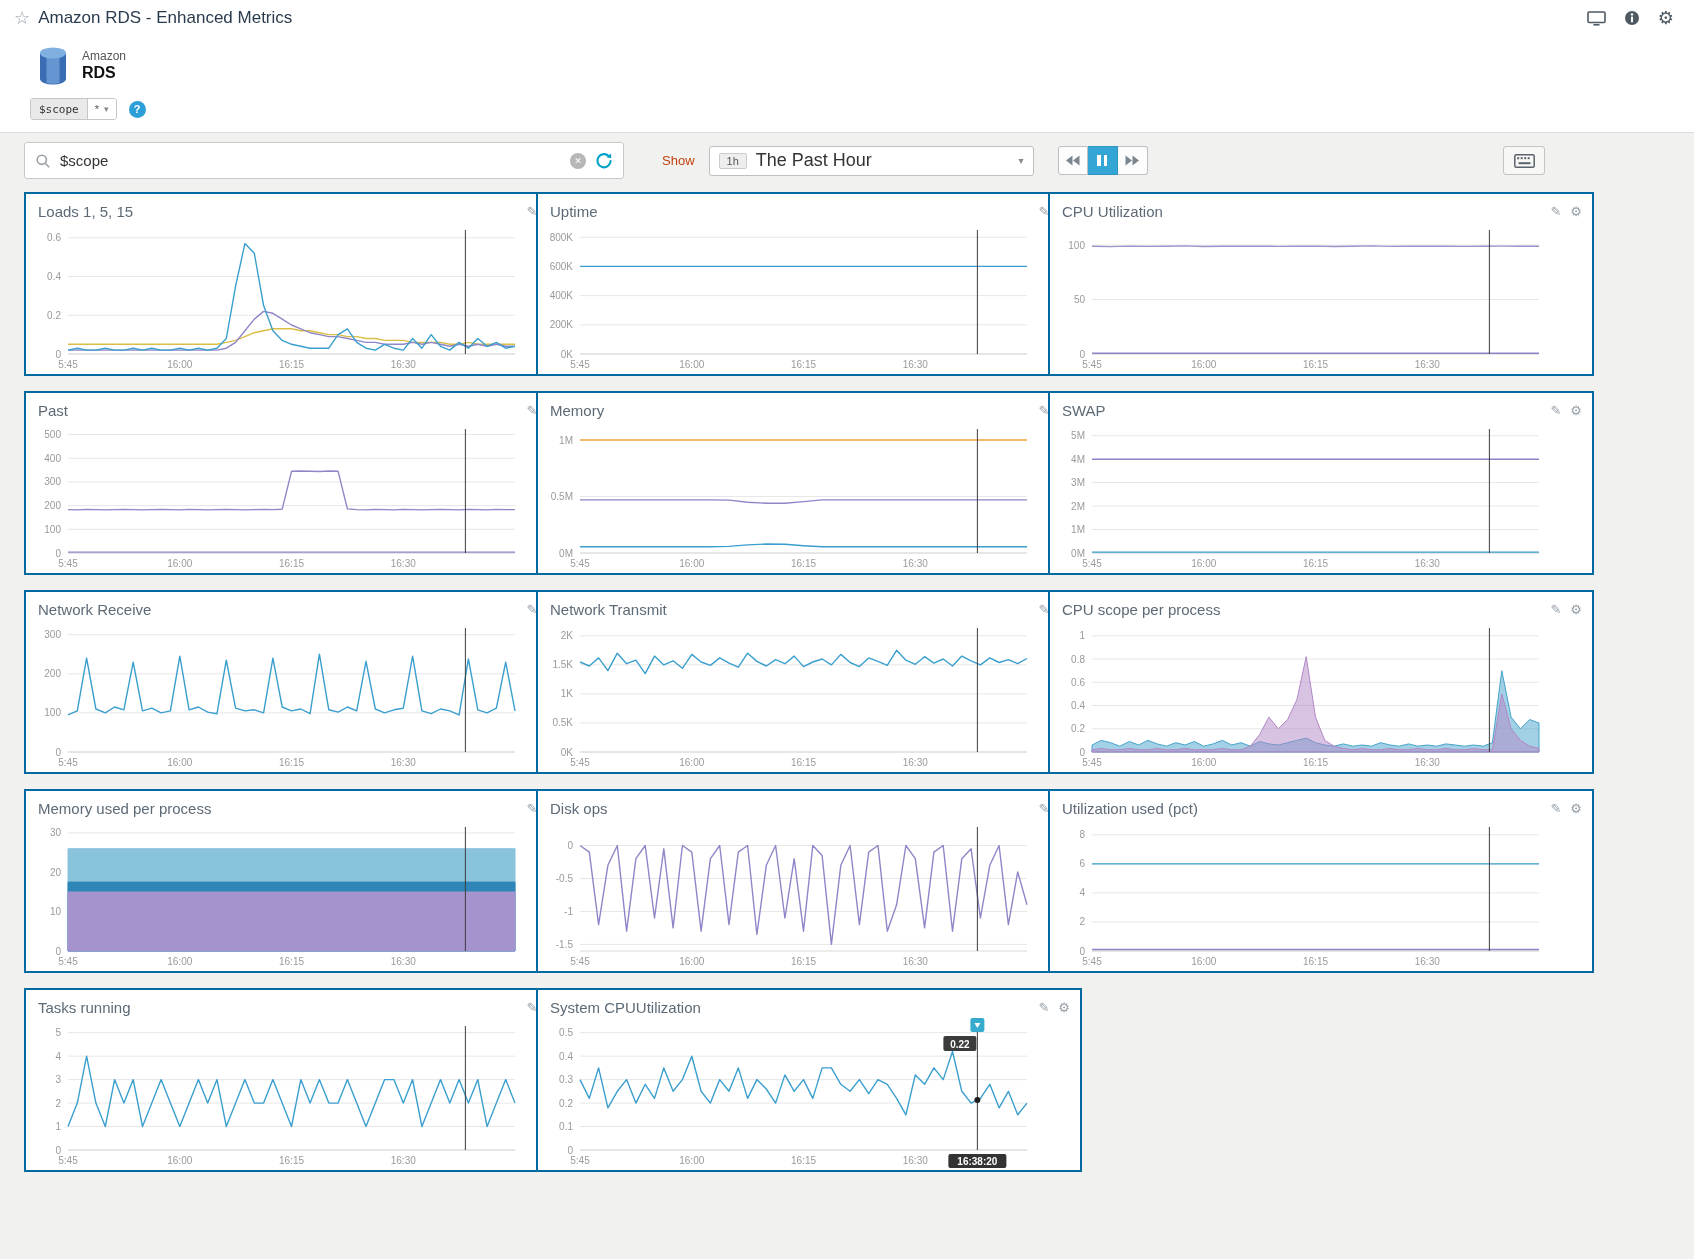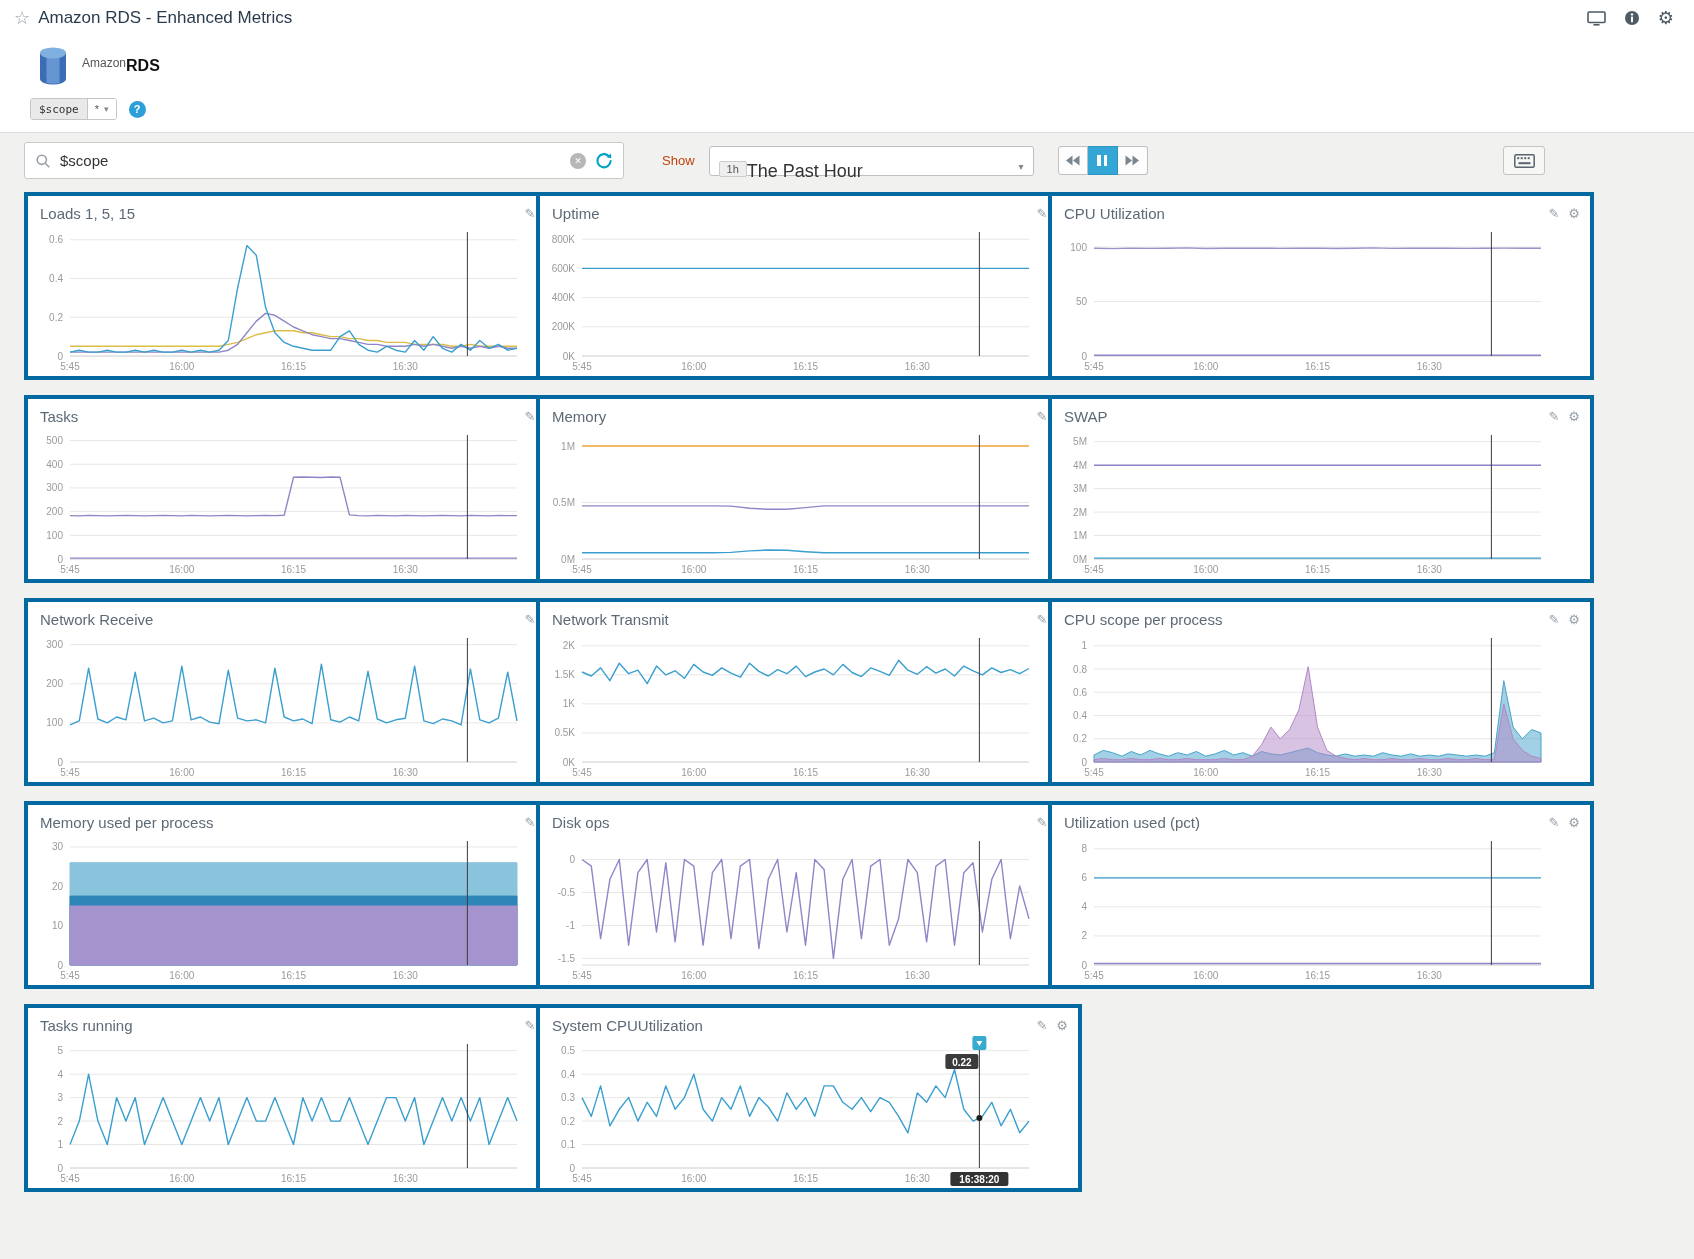--- a/index.html
+++ b/index.html
@@ -8,21 +8,21 @@
 
   
   .topbar{display:flex;align-items:center;height:36px;background:#fff;padding:0 14px}
   .star{color:#97a2ab;font-size:18px;margin-right:8px;cursor:pointer}
   .page-title{font-size:17px;font-weight:400;color:#2a3b4d}
   .topbar-icons{margin-left:auto;display:flex;gap:18px;align-items:center;padding-right:6px}
   .topbar-icons .gear-glyph{font-size:18px;color:#4e5a64;line-height:1}
 
   
   .brand-row{background:#fff;padding:10px 0 8px 34px;display:flex;align-items:center;gap:10px}
-  .brand-text{display:flex;flex-direction:row;line-height:1.15}
+  .brand-text{display:flex;flex-direction:column;line-height:1.15}
   .brand-l1{font-size:12px;color:#555}
   .brand-l2{font-size:16px;font-weight:700;color:#111}
 
   
   .var-row{background:#fff;padding:4px 0 12px 30px;display:flex;align-items:center;gap:12px}
   .chip{display:inline-flex;height:22px;border:1px solid #c6c6c6;border-radius:3px;overflow:hidden;font-size:11px;align-items:stretch}
   .chip-label{background:#e9e9e9;padding:4px 8px;font-family:"DejaVu Sans Mono",monospace;color:#333;border-right:1px solid #c6c6c6}
   .chip-select{background:#fff;padding:4px 7px;display:flex;gap:5px;align-items:center;color:#555;cursor:pointer}
   .chip-caret{color:#888;font-size:9px}
   .help-badge{width:17px;height:17px;border-radius:50%;background:#2d9fd8;color:#fff;font-weight:700;font-size:11px;display:flex;align-items:center;justify-content:center;cursor:pointer}
@@ -32,37 +32,37 @@
   
   .content{margin-left:24px;width:1521px}
 
   
   .toolbar{display:flex;align-items:center;padding:9px 0;gap:14px}
   .search-box{flex:0 0 600px;height:37px;background:#fff;border:1px solid #c9c9c9;border-radius:3px;display:flex;align-items:center;padding:0 10px;gap:9px}
   .search-input{flex:1;border:none;outline:none;font-size:15px;color:#333;background:transparent;font-family:"Liberation Sans",sans-serif}
   .clear-btn{width:16px;height:16px;border-radius:50%;background:#b7b7b7;color:#fff;font-size:9px;display:flex;align-items:center;justify-content:center;cursor:pointer;flex:none}
   .refresh-btn{cursor:pointer;display:flex;flex:none}
   .show-label{font-size:13px;color:#c2410c;margin-left:24px}
-  .range-select{width:325px;height:29px;background:#fff;border:1px solid #bfbfbf;border-radius:3px;display:flex;align-items:flex-start;padding:14px 9px;cursor:pointer}
+  .range-select{width:325px;height:29px;background:#fff;border:1px solid #bfbfbf;border-radius:3px;display:flex;align-items:center;padding:14px 9px;gap:9px;cursor:pointer}
   .badge{background:#eee;border:1px solid #ccc;border-radius:2px;font-size:11px;padding:1px 7px;color:#555}
   .range-label{font-size:18px;color:#333;flex:1}
   .caret{color:#888;font-size:10px}
   .playback{display:flex;margin-left:10px}
   .pb-btn{width:30px;height:29px;border:1px solid #bfbfbf;background:#fdfdfd;display:flex;align-items:center;justify-content:center;cursor:pointer}
   .pb-btn:first-child{border-radius:3px 0 0 3px}
   .pb-btn:last-child{border-radius:0 3px 3px 0}
   .pb-btn + .pb-btn{border-left:none}
   .pb-btn.active{background:#33a6d5;border-color:#2d96c2}
   .pause-bars{display:flex;gap:3px}
   .pause-bars i{width:3.5px;height:11px;background:#fff;display:block}
   .kbd-btn{margin-left:auto;width:42px;height:29px;border:1px solid #c4c4c4;border-radius:3px;background:#f7f7f6;display:flex;align-items:center;justify-content:center;cursor:pointer}
 
   
   .grid{display:grid;grid-template-columns:repeat(3,497px);gap:15px;padding:4px 0 20px}
-  .card{background:#fff;border:4px solid #0369a1;width:546px}
+  .card{background:#fff;border:2px solid #0369a1;width:546px}
   .card-head{display:flex;align-items:center;padding:7px 10px 0 12px;height:28px}
   .card-title{font-size:15px;color:#5d6a76}
   .card-icons{margin-left:auto;display:flex;gap:9px;color:#98a1a9;font-size:13px}
   .card-icons span{cursor:pointer}
   svg.plot{display:block}
   svg text{font-family:"Liberation Sans",sans-serif}
 </style>
 </head>
 <body>
 
@@ -253,21 +253,21 @@
           <text x="153.75" y="146" text-anchor="middle" font-size="10" fill="#9a9a9a">16:00</text>
           <text x="265.5" y="146" text-anchor="middle" font-size="10" fill="#9a9a9a">16:15</text>
           <text x="377.25" y="146" text-anchor="middle" font-size="10" fill="#9a9a9a">16:30</text>
           <polyline points="42.0,24.2 60.6,24.6 79.3,24.1 97.9,24.4 116.5,24.2 135.1,23.9 153.8,24.5 172.4,24.2 191.0,24.3 209.6,24.1 228.3,24.4 246.9,24.2 265.5,24.1 284.1,24.5 302.8,24.2 321.4,23.9 340.0,24.4 358.6,24.2 377.3,24.3 395.9,24.1 414.5,24.4 433.1,24.2 451.8,24.1 470.4,24.3 489.0,24.2" fill="none" stroke="#9a93cc" stroke-width="1.4" stroke-linejoin="round"></polyline>
           <polyline points="42.0,131.3 489.0,131.3" fill="none" stroke="#8f86c8" stroke-width="1.4" stroke-linejoin="round"></polyline>
           <line x1="439.383" x2="439.383" y1="8" y2="132" stroke="#3c3c3c"></line>
         </svg>
       </div>
       <div class="card">
         <div class="card-head">
-          <span class="card-title">Tasks</span>
+          <span class="card-title">Past</span>
           <span class="card-icons">
             <span>✎</span>
             <span>⚙</span>
           </span>
         </div>
         <svg class="plot" width="495" height="152">
           <line x1="42" x2="489" y1="132" y2="132" stroke="#e7e7e7"></line>
           <text x="35" y="135.5" text-anchor="end" font-size="10" fill="#9a9a9a">0</text>
           <line x1="42" x2="489" y1="108.31067961165049" y2="108.31067961165049" stroke="#e7e7e7"></line>
           <text x="35" y="111.81067961165049" text-anchor="end" font-size="10" fill="#9a9a9a">100</text>

